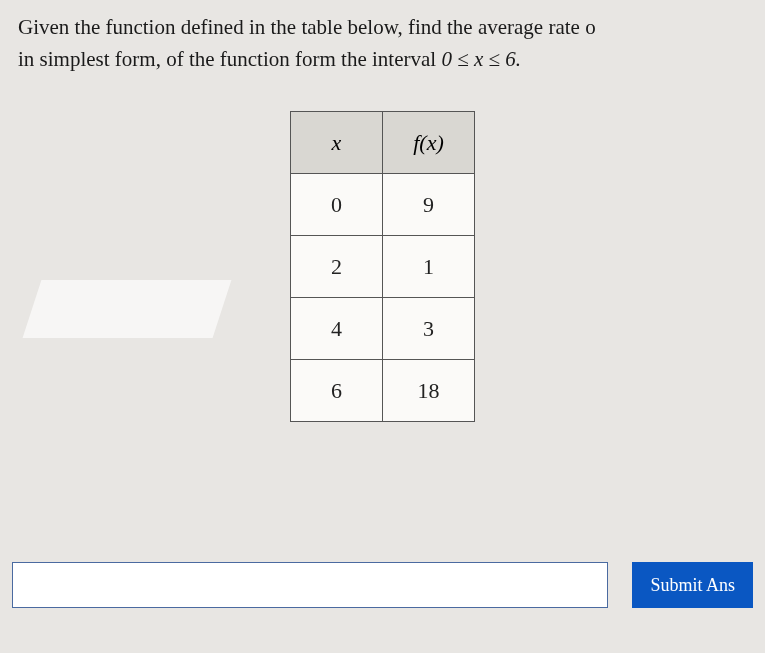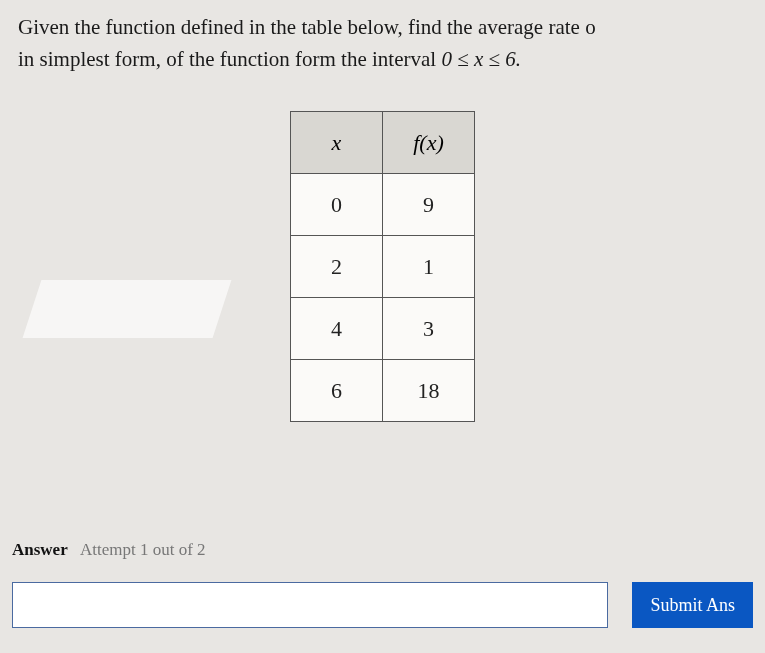--- a/index.html
+++ b/index.html
@@ -132,21 +132,17 @@
         <td>6</td>
         <td>18</td>
       </tr>
     </tbody>
   </table>
 </div>
 
 <div class="glare g1"></div>
 
 <div class="answer-area">
-  <div class="answer-label">
-    <span class="ans-word">Answer</span>
-    <span class="attempt">Attempt 1 out of 2</span>
-  </div>
   <div class="answer-row">
     <input type="text" class="answer-input" value="" style="">
     <button class="submit-btn">Submit Ans</button>
   </div>
 </div>
 
 </body></html>

